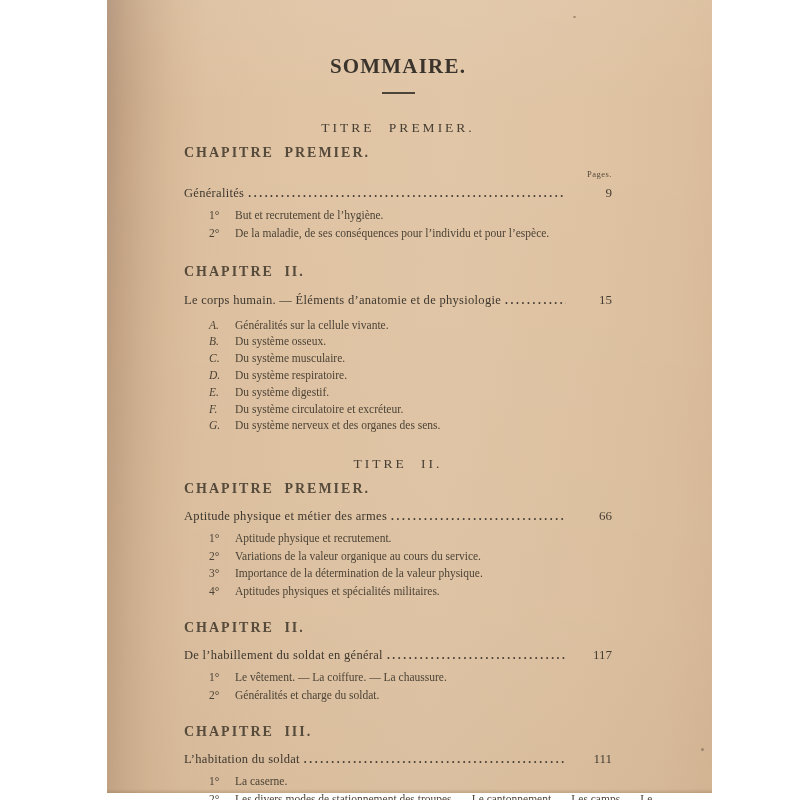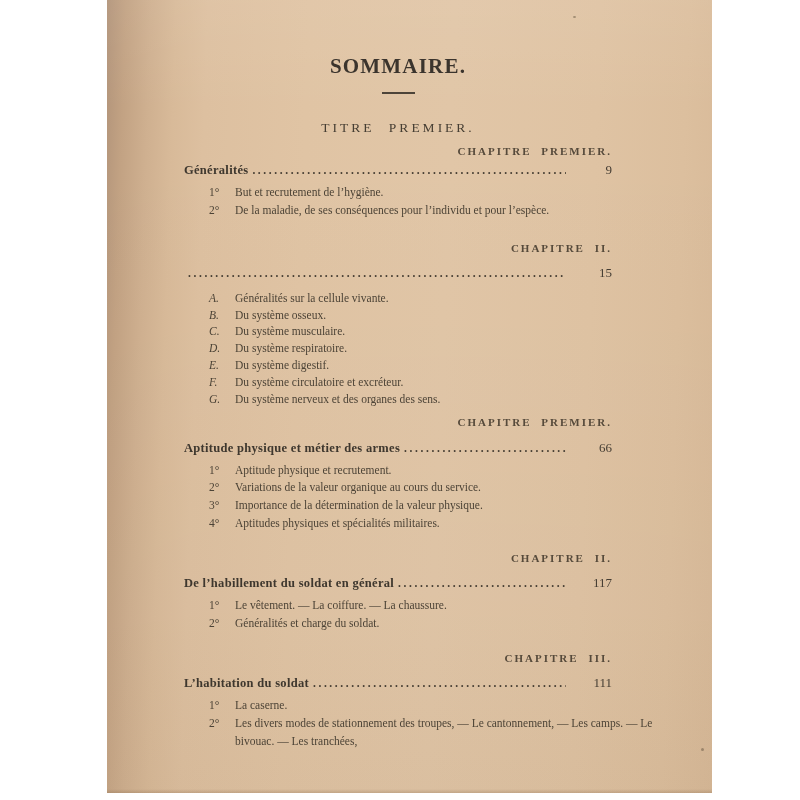--- a/index.html
+++ b/index.html
@@ -32,32 +32,32 @@
   .title-rule {
     width: 33px; height: 0; border-top: 2px solid #4d4439;
     margin: 14px auto 0 auto;
   }
 
   .titre-heading {
     margin-top: 26px; text-align: center; font-size: 13.5px;
     letter-spacing: 3px; word-spacing: 8px; color: #463e33; line-height: 1.15; font-family: Liberation Serif, serif;
   }
   .chapitre-heading {
-    margin-top: 8px; text-align: right; font-size: 11px; font-weight: bold;
+    margin-top: 8px; text-align: left; font-size: 14px; font-weight: bold;
     letter-spacing: 2px; word-spacing: 5px; color: #564a3b; line-height: 1.3;
   }
   .chapitre-heading.later { margin-top: 21px; }
 
   .pages-row { margin-top: 1px; text-align: right; }
   .pages-label { font-size: 8.5px; letter-spacing: 0.5px; color: #564a3b; }
 
   .entry { display: flex; align-items: baseline; margin-top: 8px; }
   .entry.first { margin-top: 2px; }
   .entry-label {
-    white-space: nowrap; font-weight: bold; font-size: 12.5px;
+    white-space: nowrap; font-weight: normal; font-size: 12.5px;
     letter-spacing: 0.3px; color: #3e372e;
   }
   .leader {
     flex: 1 1 auto; overflow: hidden; white-space: nowrap;
     margin: 0 12px 0 4px; height: 14px;
   }
   .leader::after {
     content: "..........................................................................................................";
     font-weight: bold; font-size: 11.5px; letter-spacing: 2.6px; color: #463e33;
   }
@@ -78,38 +78,42 @@
 <div class="stage">
   <div class="sheet">
     <div class="content">
 
       <div class="doc-title">SOMMAIRE.</div>
       <div class="title-rule"></div>
 
       <div class="titre-heading">TITRE PREMIER.</div>
 
       <div class="chapitre-heading">CHAPITRE PREMIER.</div>
+      <div class="pages-row">
+        <span class="pages-label">Pages.</span>
+      </div>
       <div class="entry first">
         <span class="entry-label">Généralités</span>
         <span class="leader"></span>
         <span class="entry-page">9</span>
       </div>
       <div class="items">
         <div class="item">
           <span class="m">1°</span>
           <span class="t">But et recrutement de l’hygiène.</span>
         </div>
         <div class="item">
           <span class="m">2°</span>
           <span class="t">De la maladie, de ses conséquences pour l’individu et pour l’espèce.</span>
         </div>
       </div>
 
       <div class="chapitre-heading later">CHAPITRE II.</div>
       <div class="entry">
+        <span class="entry-label">Le corps humain. — Éléments d’anatomie et de physiologie</span>
         <span class="leader"></span>
         <span class="entry-page">15</span>
       </div>
       <div class="items alpha" style="margin-top:9px">
         <div class="item">
           <span class="m">A.</span>
           <span class="t">Généralités sur la cellule vivante.</span>
         </div>
         <div class="item">
           <span class="m">B.</span>
@@ -130,20 +134,21 @@
         <div class="item">
           <span class="m">F.</span>
           <span class="t">Du système circulatoire et excréteur.</span>
         </div>
         <div class="item">
           <span class="m">G.</span>
           <span class="t">Du système nerveux et des organes des sens.</span>
         </div>
       </div>
 
+      <div class="titre-heading" style="margin-top:22px">TITRE II.</div>
 
       <div class="chapitre-heading">CHAPITRE PREMIER.</div>
       <div class="entry">
         <span class="entry-label">Aptitude physique et métier des armes</span>
         <span class="leader"></span>
         <span class="entry-page">66</span>
       </div>
       <div class="items">
         <div class="item">
           <span class="m">1°</span>

